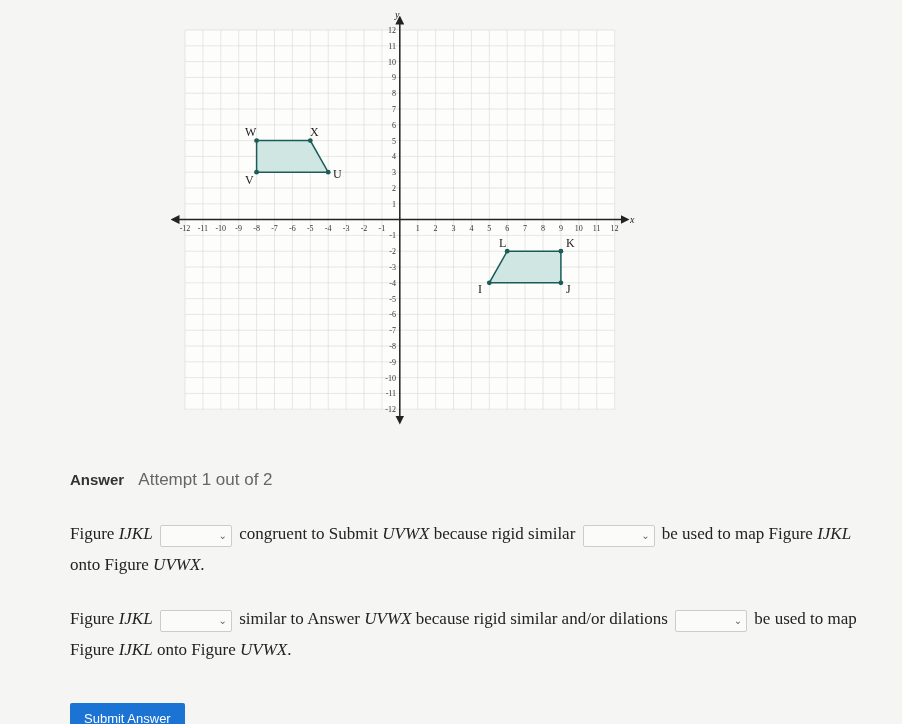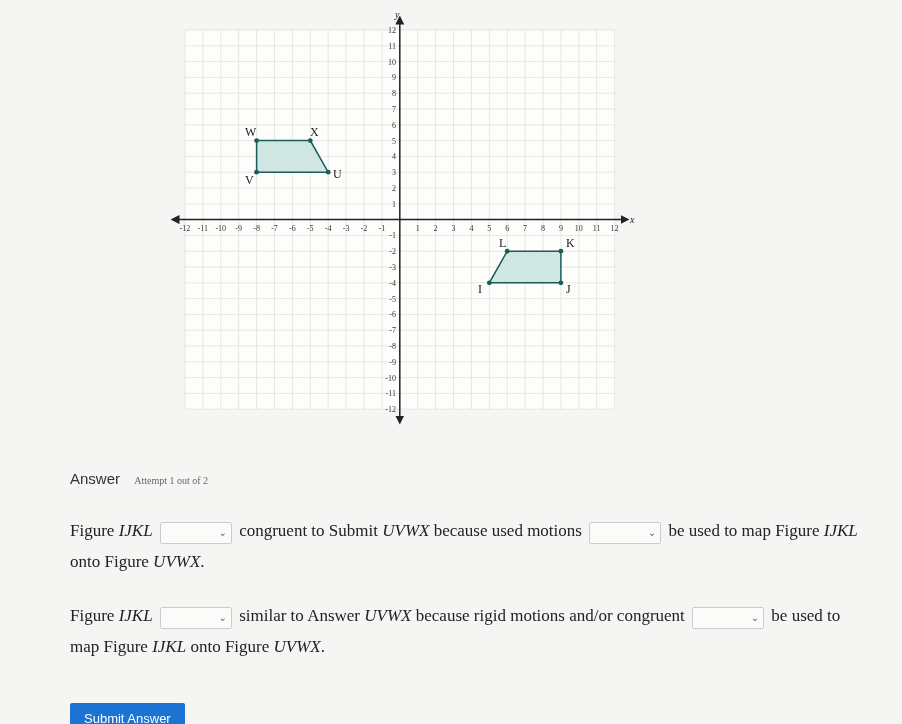--- a/index.html
+++ b/index.html
@@ -25,22 +25,22 @@
       top: 470px;
       left: 70px;
       right: 30px;
     }
     .answer-header {
       font-family: Arial, Helvetica, sans-serif;
       font-size: 15px;
       color: #333;
       margin-bottom: 28px;
     }
-    .answer-label { font-weight: normal; text-align: center; }
-    .attempt { color: #666; font-size: 10px; margin-left: 10px; font-family: Liberation Serif, serif; }
+    .answer-label { font-weight: bold; text-align: center; }
+    .attempt { color: #666; font-size: 17px; margin-left: 10px; }
     .sentence {
       font-size: 17px;
       line-height: 1.85;
       margin-bottom: 22px;
     }
     .dropdown {
       display: inline-flex;
       align-items: center;
       justify-content: flex-end;
       width: 72px;
@@ -239,33 +239,33 @@
   <div class="answer-header">
     <span class="answer-label">Answer</span>
     <span class="attempt">Attempt 1 out of 2</span>
   </div>
 
   <div class="sentence">
     <span>Figure </span><span class="italic">IJKL</span>
     <span class="dropdown">
         <span class="chev">⌄</span>
       </span>
-    <span> congruent to Submit </span><span class="italic">UVWX</span><span> because used motions </span>
+    <span> congruent to Submit </span><span class="italic">UVWX</span><span> because rigid similar </span>
     <span class="dropdown">
         <span class="chev">⌄</span>
       </span>
     <span> be used to map Figure </span><span class="italic">IJKL</span><span> onto Figure </span><span class="italic">UVWX</span><span>.</span>
   </div>
 
   <div class="sentence">
     <span>Figure </span><span class="italic">IJKL</span>
     <span class="dropdown">
         <span class="chev">⌄</span>
       </span>
-    <span> similar to Answer </span><span class="italic">UVWX</span><span> because rigid motions and/or congruent </span>
+    <span> similar to Answer </span><span class="italic">UVWX</span><span> because rigid similar and/or dilations </span>
     <span class="dropdown">
         <span class="chev">⌄</span>
       </span>
     <span> be used to map Figure </span><span class="italic">IJKL</span><span> onto Figure </span><span class="italic">UVWX</span><span>.</span>
   </div>
 </div>
 
 <button class="submit-btn">Submit Answer</button>
 
 </body></html>

